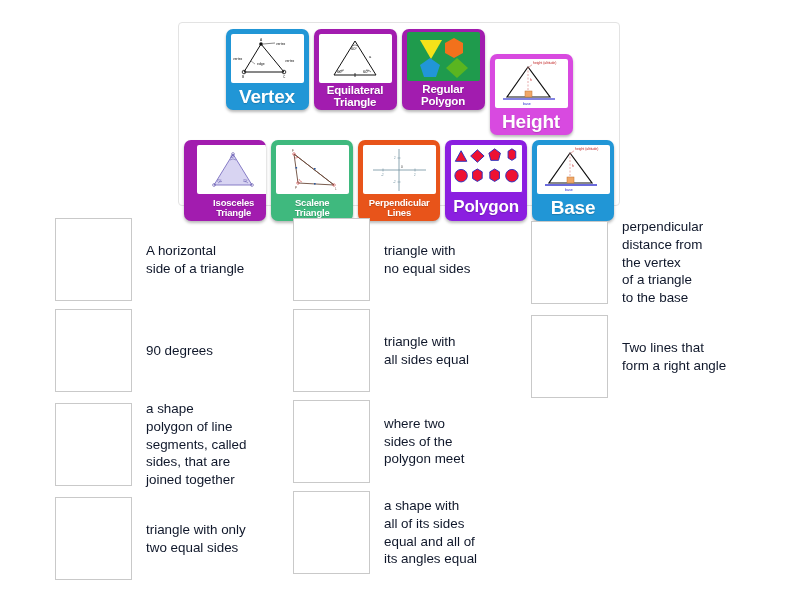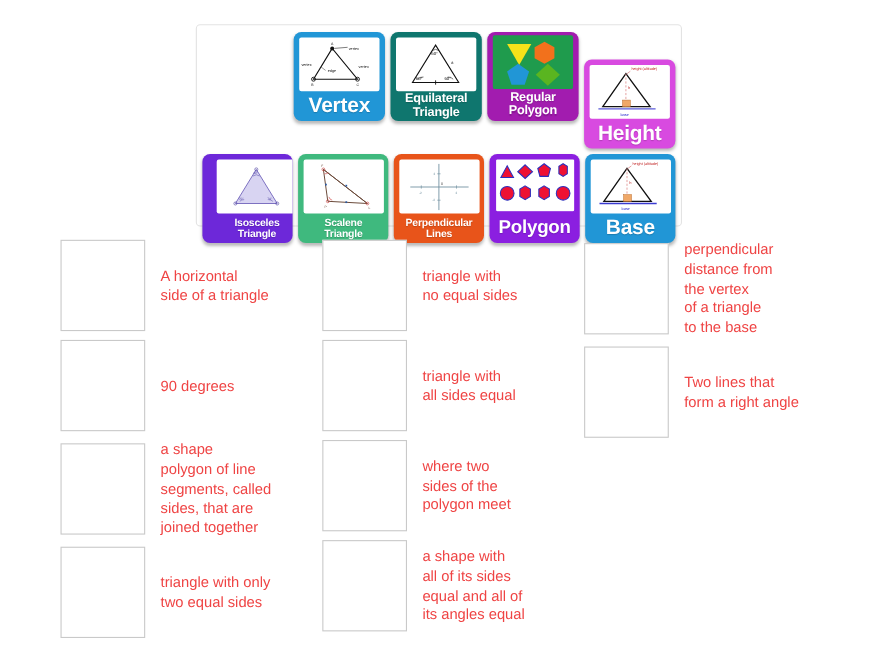--- a/index.html
+++ b/index.html
@@ -17,21 +17,21 @@
     left: 178px; top: 22px;
     width: 442px; height: 184px;
     border: 1px solid #e3e3e3;
     border-radius: 4px;
     background: #ffffff;
     padding: 6px 5px;
   }
   .card-row {
     display: flex;
     gap: 5px;
-    justify-content: flex-end;
+    justify-content: center;
   }
   .card-row + .card-row { margin-top: 5px; }
 
   .card {
     width: 83px;
     height: 81px;
     border-radius: 7px;
     padding: 5px 5px 0 5px;
     display: flex;
     flex-direction: column;
@@ -93,21 +93,21 @@
     width: 77px;
     height: 70px;
     border: 1px solid #c9c9c9;
     background: #ffffff;
     flex: none;
   }
   .drop-box.tall { height: 83px; }
   .ans-text {
     margin-left: 14px;
     font-size: 13.4px;
-    color: #ef4444;
+    color: #0f172a;
     line-height: 1.33;
     white-space: pre-line;
   }
 </style>
 </head>
 <body>
 
 <div id="card-bank">
   <div class="card-row">
 
@@ -125,21 +125,21 @@
           <text x="26" y="31" font-size="3.4" fill="#111" font-family="sans-serif">edge</text>
           <line x1="24" y1="30" x2="20" y2="27" stroke="#111" stroke-width="0.4"></line>
           <text x="11" y="44" font-size="3.2" fill="#111" font-family="sans-serif">B</text>
           <text x="52" y="44" font-size="3.2" fill="#111" font-family="sans-serif">C</text>
           <text x="29" y="7" font-size="3.2" fill="#111" font-family="sans-serif">A</text>
         </svg>
       </div>
       <div class="card-label lbl-xl">Vertex</div>
     </div>
 
-    <div class="card" style="background: #0f766e;">
+    <div class="card" style="background: #a21caf;">
       <div class="card-img">
         <svg viewBox="0 0 73 49">
           <polygon points="36,7 15,41 57,41" fill="none" stroke="#111" stroke-width="1"></polygon>
           <text x="32" y="16" font-size="4" fill="#111" font-family="sans-serif">60°</text>
           <text x="18" y="39" font-size="4" fill="#111" font-family="sans-serif">60°</text>
           <text x="44" y="39" font-size="4" fill="#111" font-family="sans-serif">60°</text>
           <text x="50" y="24" font-size="4" fill="#111" font-family="sans-serif">a</text>
           <path d="M20 38 a6 6 0 0 1 5 -2" fill="none" stroke="#111" stroke-width="0.5"></path>
           <path d="M47 36 a6 6 0 0 1 5 2" fill="none" stroke="#111" stroke-width="0.5"></path>
           <path d="M33 12 a5 5 0 0 1 6 0" fill="none" stroke="#111" stroke-width="0.5"></path>
@@ -176,21 +176,21 @@
           <text x="35" y="22" font-size="3.6" fill="#c02020" font-family="sans-serif">h</text>
           <text x="28" y="46" font-size="3.6" fill="#2a2ad0" font-family="sans-serif">base</text>
         </svg>
       </div>
       <div class="card-label lbl-xl">Height</div>
     </div>
   </div>
 
   <div class="card-row">
 
-    <div class="card" style="background: #6d28d9; padding-left: 22px;">
+    <div class="card" style="background: #a21caf; padding-left: 22px;">
       <div class="card-img">
         <svg viewBox="0 0 73 49">
           <polygon points="36,9 17,40 55,40" fill="#d8d4f2" stroke="#7b6fc0" stroke-width="0.9"></polygon>
           <path d="M33 15 a5 5 0 0 1 6 0" fill="none" stroke="#5a4fa8" stroke-width="0.5"></path>
           <path d="M21 38 a5 5 0 0 1 4 -1.5" fill="none" stroke="#5a4fa8" stroke-width="0.5"></path>
           <path d="M47 36.5 a5 5 0 0 1 4 1.5" fill="none" stroke="#5a4fa8" stroke-width="0.5"></path>
           <text x="33" y="13" font-size="3" fill="#5a4fa8" font-family="sans-serif">40°</text>
           <text x="20" y="37" font-size="3" fill="#5a4fa8" font-family="sans-serif">70°</text>
           <text x="46" y="37" font-size="3" fill="#5a4fa8" font-family="sans-serif">70°</text>
           <circle cx="36" cy="9" r="1.4" fill="none" stroke="#5a4fa8" stroke-width="0.6"></circle>

